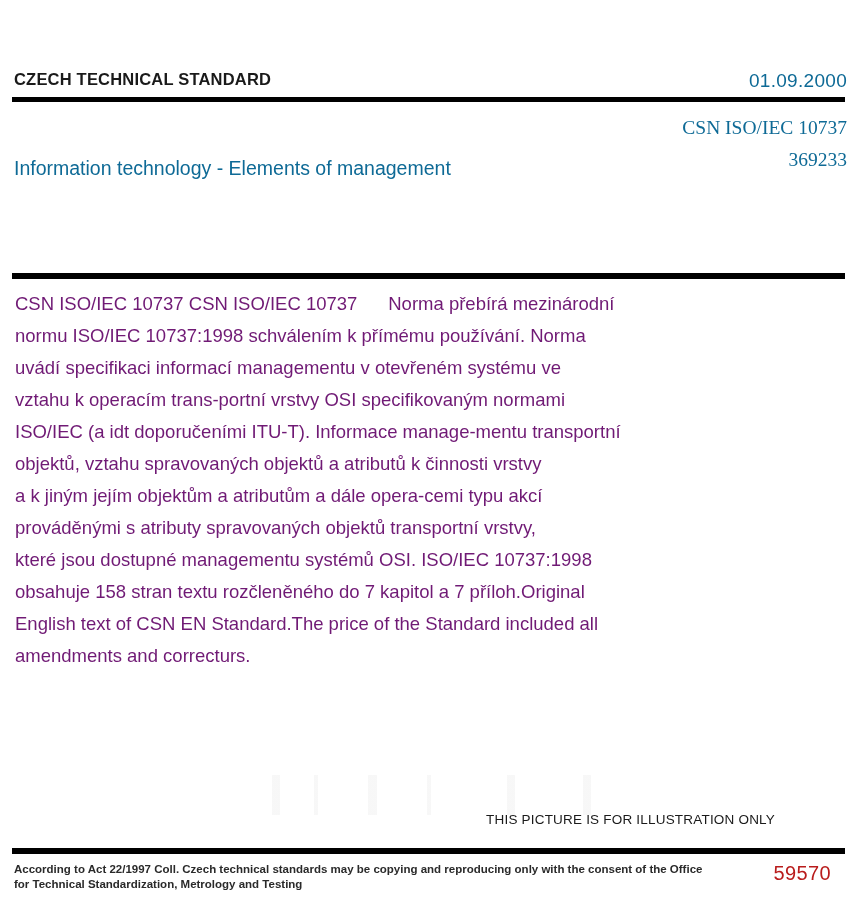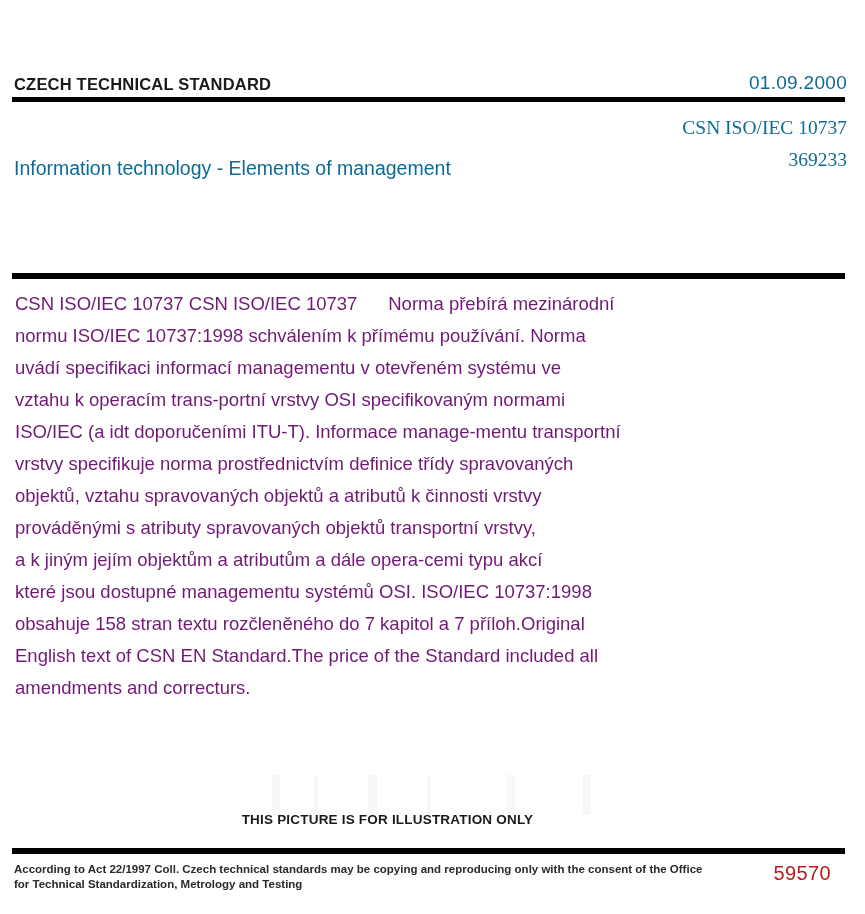--- a/index.html
+++ b/index.html
@@ -23,21 +23,21 @@
   }
 
   
   .header-row {
     position: absolute;
     left: 14px;
     right: 18px;
     top: 70px;
     height: 24px;
     display: flex;
-    align-items: flex-end;
+    align-items: flex-start;
     justify-content: space-between;
   }
   .header-title {
     font-size: 16.5px;
     font-weight: bold;
     color: #1a1a1a;
     letter-spacing: 0.2px;
     white-space: nowrap;
   }
   .header-date {
@@ -105,23 +105,23 @@
     color: #701a75;
     white-space: pre;
   }
 
   
   .illustration-note {
     position: absolute;
     left: 0;
     right: 90px;
     top: 812px;
-    text-align: center;
+    text-align: right;
     font-size: 13.5px;
-    font-weight: bold;
+    font-weight: normal;
     color: #1a1a1a;
     letter-spacing: 0.2px;
   }
 
   
   .watermark {
     position: absolute;
     left: 255px;
     top: 775px;
     width: 420px;
@@ -185,24 +185,23 @@
   </div>
 
   <div class="rule rule-mid"></div>
 
   <div class="abstract">
     <p>CSN ISO/IEC 10737 CSN ISO/IEC 10737      Norma přebírá mezinárodní</p>
     <p>normu ISO/IEC 10737:1998 schválením k přímému používání. Norma</p>
     <p>uvádí specifikaci informací managementu v otevřeném systému ve</p>
     <p>vztahu k operacím trans-portní vrstvy OSI specifikovaným normami</p>
     <p>ISO/IEC (a idt doporučeními ITU-T). Informace manage-mentu transportní</p>
-    <p>vrstvy specifikuje norma prostřednictvím definice třídy spravovaných</p>
     <p>objektů, vztahu spravovaných objektů a atributů k činnosti vrstvy</p>
+    <p>a k jiným jejím objektům a atributům a dále opera-cemi typu akcí</p>
     <p>prováděnými s atributy spravovaných objektů transportní vrstvy,</p>
-    <p>a k jiným jejím objektům a atributům a dále opera-cemi typu akcí</p>
     <p>které jsou dostupné managementu systémů OSI. ISO/IEC 10737:1998</p>
     <p>obsahuje 158 stran textu rozčleněného do 7 kapitol a 7 příloh.Original</p>
     <p>English text of CSN EN Standard.The price of the Standard included all</p>
     <p>amendments and correcturs.</p>
   </div>
 
   <div class="watermark"></div>
 
   <div class="illustration-note">THIS PICTURE IS FOR ILLUSTRATION ONLY</div>
 

